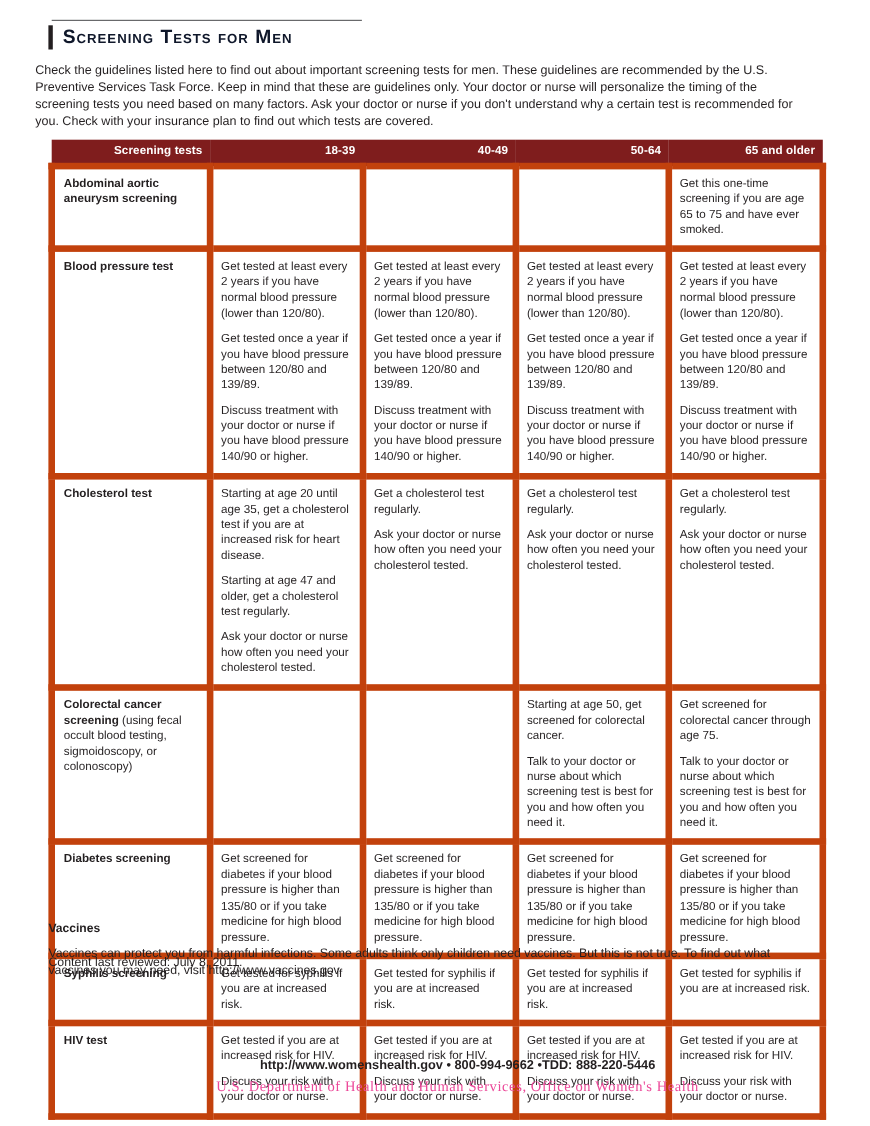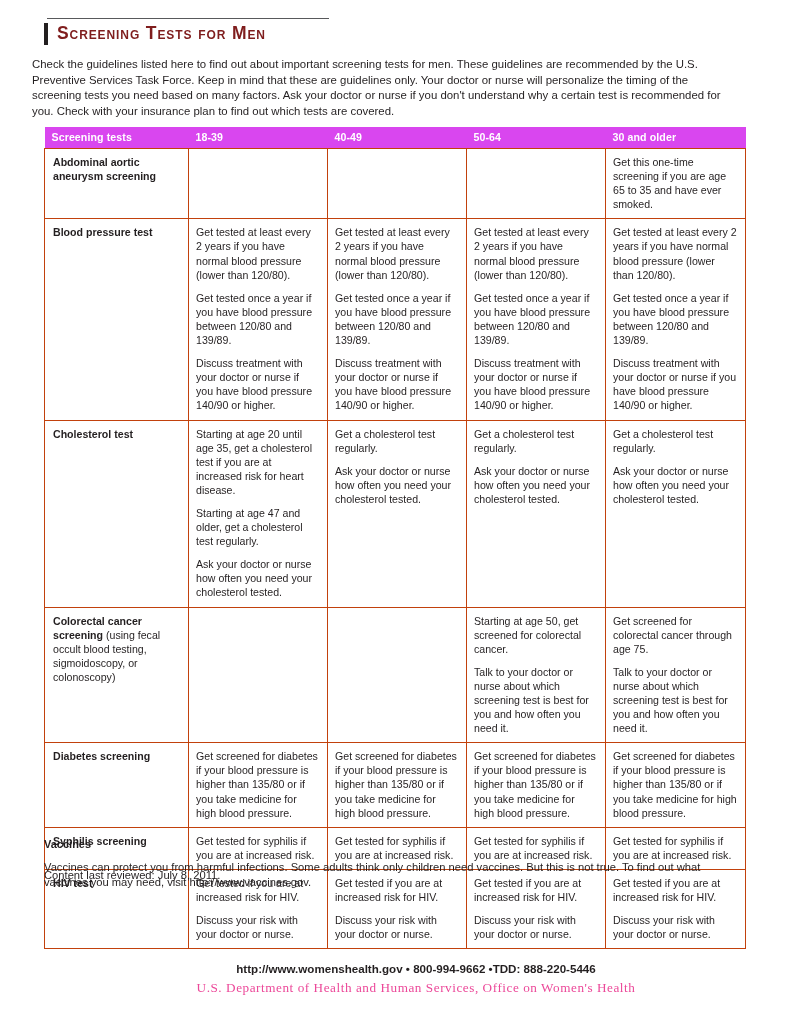--- a/index.html
+++ b/index.html
@@ -46,21 +46,21 @@
     background: #231f20;
     margin-right: 9px;
     height: 22px;
     margin-top: 1px;
   }
   .title-text {
     font-size: 17.5px;
     font-weight: bold;
     font-variant: small-caps;
     letter-spacing: 0.9px;
-    color: #7f1d1d;
+    color: #0f172a;
     line-height: 22px;
     white-space: nowrap;
   }
 
   
   .intro {
     position: absolute;
     left: 32px;
     top: 57px;
     width: 702px;
@@ -79,32 +79,32 @@
     border-collapse: collapse;
     table-layout: fixed;
   }
   .tbl col.c0 { width: 144px; }
   .tbl col.c1 { width: 139px; }
   .tbl col.c2 { width: 139px; }
   .tbl col.c3 { width: 139px; }
   .tbl col.c4 { width: 140px; }
 
   .tbl thead th {
-    background: #d946ef;
+    background: #7f1d1d;
     color: #ffffff;
     font-size: 10.6px;
     font-weight: bold;
-    text-align: left;
+    text-align: right;
     padding: 4px 7px 5px 7px;
     border: none;
     vertical-align: middle;
     letter-spacing: 0.1px;
   }
   .tbl tbody td {
-    border: 1px solid #c2410c;
+    border: 6px solid #c2410c;
     vertical-align: top;
     padding: 6px 8px 7px 7px;
     font-size: 10.6px;
     line-height: 14.1px;
     color: #231f20;
   }
   .tbl tbody td.rowlabel {
     font-weight: bold;
     padding-left: 8px;
   }
@@ -198,31 +198,31 @@
         <col class="c2">
         <col class="c3">
         <col class="c4">
     </colgroup>
     <thead>
       <tr>
         <th>Screening tests</th>
         <th>18-39</th>
         <th>40-49</th>
         <th>50-64</th>
-        <th>30 and older</th>
+        <th>65 and older</th>
       </tr>
     </thead>
     <tbody>
         <tr>
           <td class="rowlabel"><span>Abdominal aortic aneurysm screening</span></td>
           <td class="empty"></td>
           <td class="empty"></td>
           <td class="empty"></td>
           <td>
-            <p>Get this one-time screening if you are age 65 to 35 and have ever smoked.</p>
+            <p>Get this one-time screening if you are age 65 to 75 and have ever smoked.</p>
           </td>
         </tr>
         <tr>
           <td class="rowlabel"><span>Blood pressure test</span></td>
           <td>
             <p>Get tested at least every 2 years if you have normal blood pressure (lower than 120/80).</p>
             <p>Get tested once a year if you have blood pressure between 120/80 and 139/89.</p>
             <p>Discuss treatment with your doctor or nurse if you have blood pressure 140/90 or higher.</p>
           </td>
           <td>

